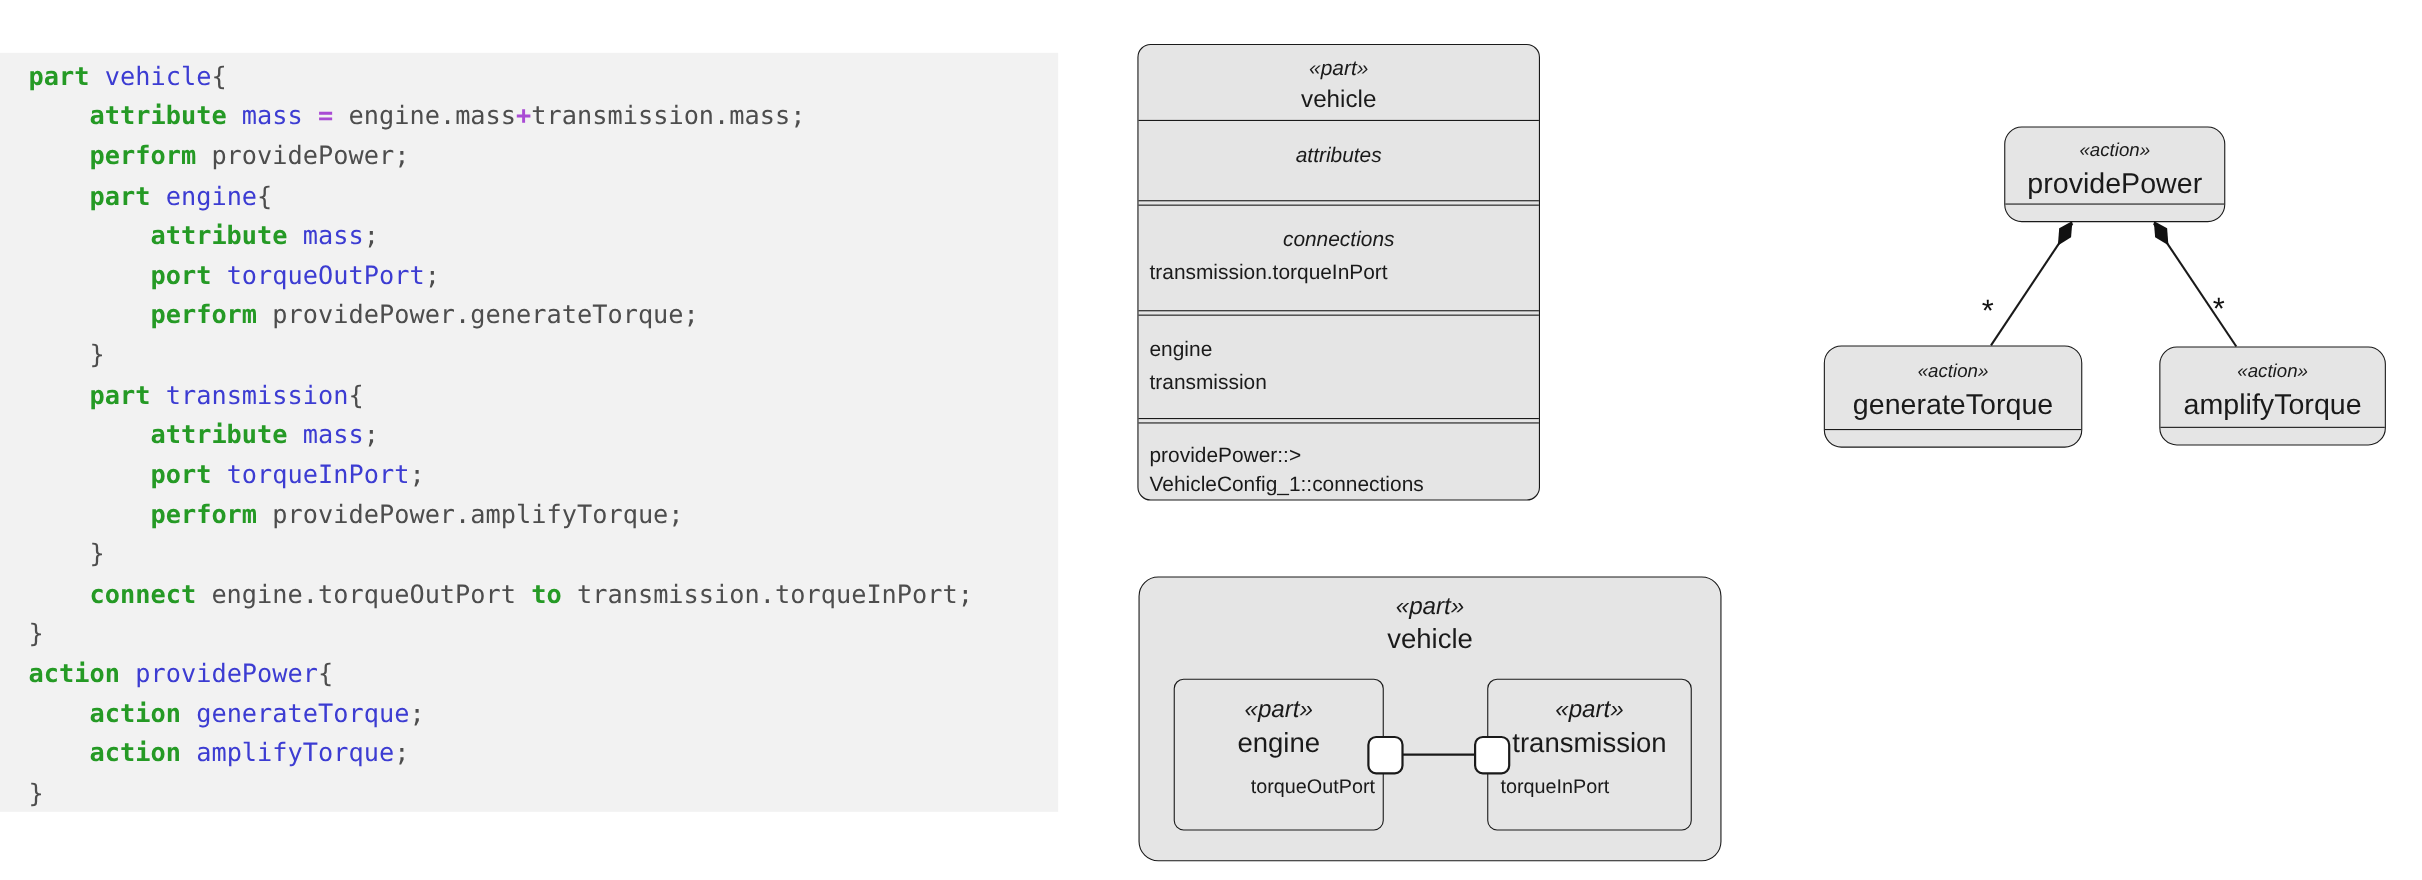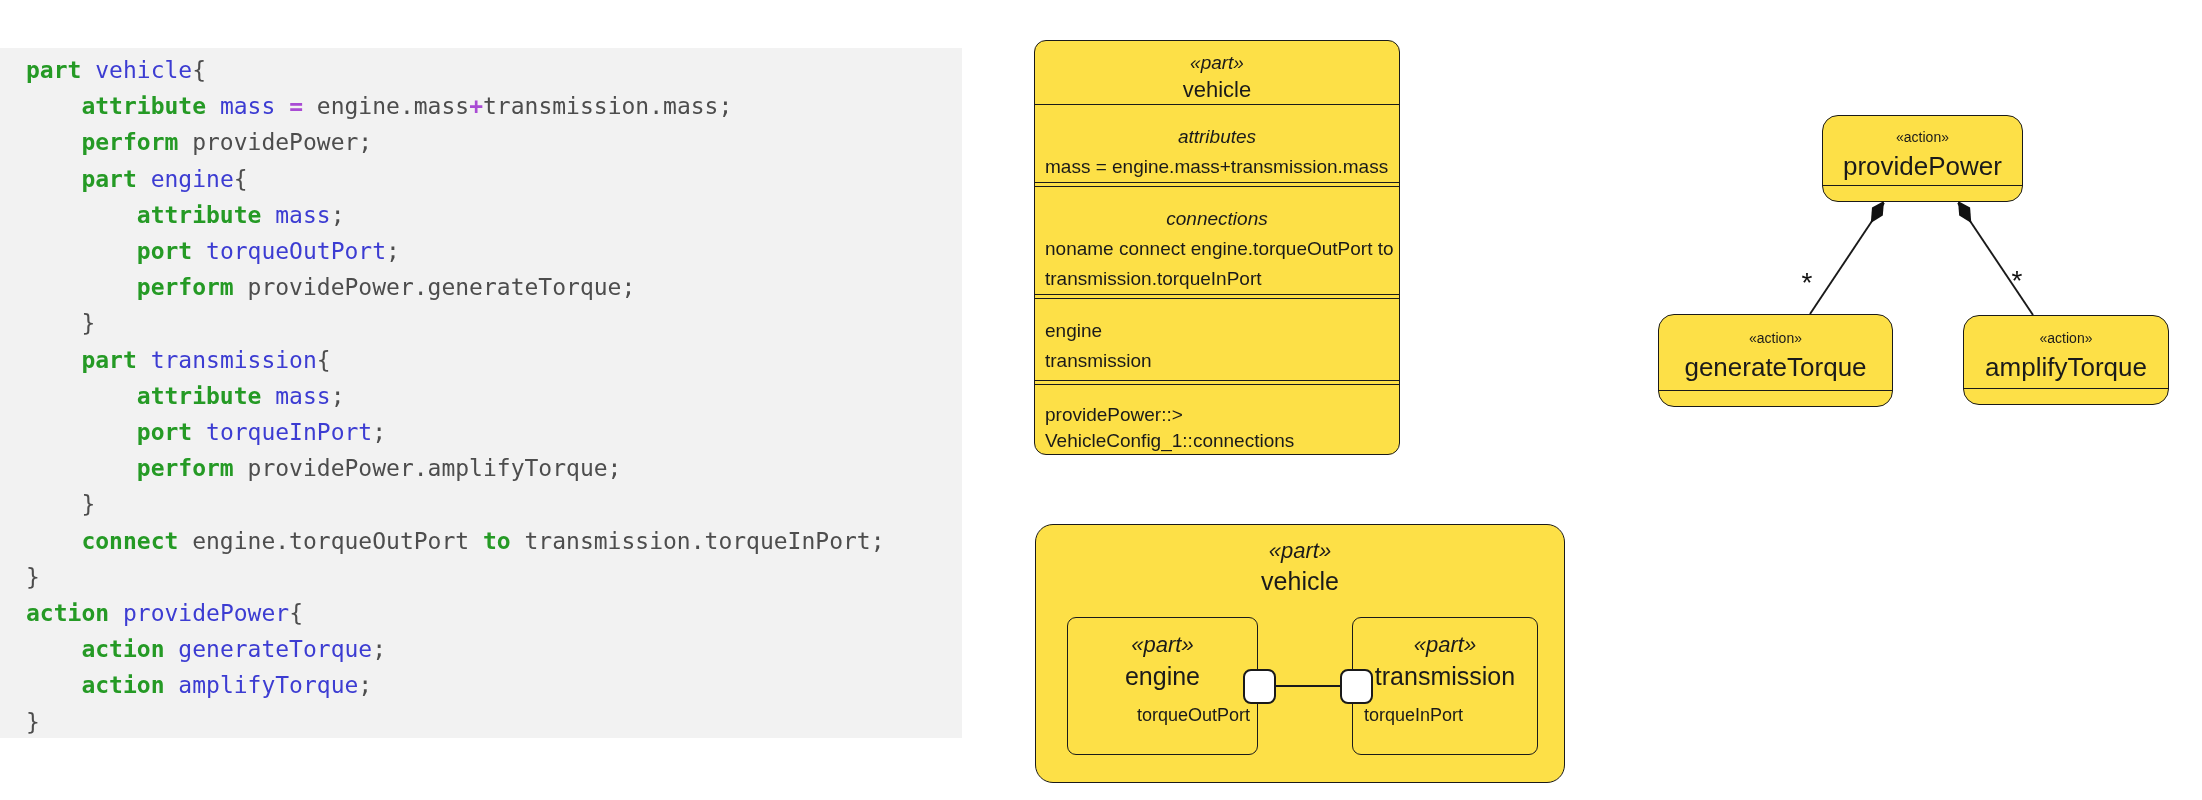--- a/index.html
+++ b/index.html
@@ -11,21 +11,21 @@
               background:var(--codebg,#f2f2f2);}
   #code-panel pre{margin:0;padding:4px 0 0 26px;
               font-family:"DejaVu Sans Mono",monospace;font-size:23px;line-height:36.2px;
               white-space:pre;}
   .tk-k{color:var(--kw,#259a25);font-weight:bold;}
   .tk-i{color:var(--id,#3c3cd2);}
   .tk-o{color:var(--op,#a94bd4);font-weight:bold;}
   .tk-p{color:var(--pl,#4d4d4d);}
 
   
-  .dbox{position:absolute;background:#fde047;border:1.7px solid var(--stroke,#1a1a1a);box-sizing:border-box;}
+  .dbox{position:absolute;background:#e5e5e5;border:1.7px solid var(--stroke,#1a1a1a);box-sizing:border-box;}
   .it{font-style:italic;}
   .ctr{text-align:center;}
 
   
   #bdd-box{left:1034px;top:40px;width:366px;height:415px;border-radius:12px;
            display:flex;flex-direction:column;font-size:19px;}
   #bdd-box .hdr{height:72px;border-bottom:1.7px solid var(--stroke);padding-top:9px;}
   #bdd-box .hdr .nm{font-size:22px;line-height:28px;}
   #bdd-box .hdr .st{font-size:19px;line-height:26px;}
   .sep-d{height:6px;border-top:1.6px solid var(--stroke);border-bottom:1.6px solid var(--stroke);box-sizing:border-box;}
@@ -33,21 +33,21 @@
   .csec .lbl{text-align:center;font-style:italic;line-height:30px;}
   .csec .bl{padding-left:10px;line-height:30px;}
   #sec-attributes{height:66px;}
   #sec-connections{height:94px;}
   #sec-parts{height:92px;}
   #sec-perform{flex:1;}
   #sec-perform .lbl,#sec-perform .bl{line-height:26px;}
 
   
   .abox{border-radius:16px;text-align:center;}
-  .abox .st{font-size:14px;line-height:26px;}
+  .abox .st{font-style:italic;font-size:17px;line-height:26px;}
   .abox .nm{font-size:26px;line-height:32px;}
   .abox .foot{position:absolute;left:0;right:0;bottom:0;height:15px;
               border-top:1.5px solid var(--stroke);}
   #act-providepower{left:1822px;top:115px;width:201px;height:87px;padding-top:8px;}
   #act-generatetorque{left:1658px;top:314px;width:235px;height:93px;padding-top:10px;}
   #act-amplifytorque{left:1963px;top:315px;width:206px;height:90px;padding-top:9px;}
 
   
   #ibd-box{left:1035px;top:524px;width:530px;height:259px;border-radius:18px;padding-top:12px;}
   #ibd-box .st{font-style:italic;font-size:22px;line-height:28px;text-align:center;}
@@ -79,26 +79,24 @@
     <pre><div><span class="tk-k">part</span><span class="tk-p"> </span><span class="tk-i">vehicle</span><span class="tk-p">{</span></div><div><span class="tk-p">    </span><span class="tk-k">attribute</span><span class="tk-p"> </span><span class="tk-i">mass</span><span class="tk-p"> </span><span class="tk-o">=</span><span class="tk-p"> engine.mass</span><span class="tk-o">+</span><span class="tk-p">transmission.mass;</span></div><div><span class="tk-p">    </span><span class="tk-k">perform</span><span class="tk-p"> providePower;</span></div><div><span class="tk-p">    </span><span class="tk-k">part</span><span class="tk-p"> </span><span class="tk-i">engine</span><span class="tk-p">{</span></div><div><span class="tk-p">        </span><span class="tk-k">attribute</span><span class="tk-p"> </span><span class="tk-i">mass</span><span class="tk-p">;</span></div><div><span class="tk-p">        </span><span class="tk-k">port</span><span class="tk-p"> </span><span class="tk-i">torqueOutPort</span><span class="tk-p">;</span></div><div><span class="tk-p">        </span><span class="tk-k">perform</span><span class="tk-p"> providePower.generateTorque;</span></div><div><span class="tk-p">    }</span></div><div><span class="tk-p">    </span><span class="tk-k">part</span><span class="tk-p"> </span><span class="tk-i">transmission</span><span class="tk-p">{</span></div><div><span class="tk-p">        </span><span class="tk-k">attribute</span><span class="tk-p"> </span><span class="tk-i">mass</span><span class="tk-p">;</span></div><div><span class="tk-p">        </span><span class="tk-k">port</span><span class="tk-p"> </span><span class="tk-i">torqueInPort</span><span class="tk-p">;</span></div><div><span class="tk-p">        </span><span class="tk-k">perform</span><span class="tk-p"> providePower.amplifyTorque;</span></div><div><span class="tk-p">    }</span></div><div><span class="tk-p">    </span><span class="tk-k">connect</span><span class="tk-p"> engine.torqueOutPort </span><span class="tk-k">to</span><span class="tk-p"> transmission.torqueInPort;</span></div><div><span class="tk-p">}</span></div><div><span class="tk-k">action</span><span class="tk-p"> </span><span class="tk-i">providePower</span><span class="tk-p">{</span></div><div><span class="tk-p">    </span><span class="tk-k">action</span><span class="tk-p"> </span><span class="tk-i">generateTorque</span><span class="tk-p">;</span></div><div><span class="tk-p">    </span><span class="tk-k">action</span><span class="tk-p"> </span><span class="tk-i">amplifyTorque</span><span class="tk-p">;</span></div><div><span class="tk-p">}</span></div></pre>
   </div>
 
   <div id="bdd-box" class="dbox">
     <div class="hdr ctr">
       <div class="st it">«part»</div>
       <div class="nm">vehicle</div>
     </div>
     <div class="csec" id="sec-attributes">
       <div class="lbl">attributes</div>
-      <div class="bl">mass = engine.mass+transmission.mass</div>
     </div>
     <div class="sep-d"></div>
     <div class="csec" id="sec-connections">
       <div class="lbl">connections</div>
-      <div class="bl">noname connect engine.torqueOutPort to</div>
       <div class="bl">transmission.torqueInPort</div>
     </div>
     <div class="sep-d"></div>
     <div class="csec" id="sec-parts">
       <div class="bl">engine</div>
       <div class="bl">transmission</div>
     </div>
     <div class="sep-d"></div>
     <div class="csec" id="sec-perform">
       <div class="bl">providePower::&gt;</div>

